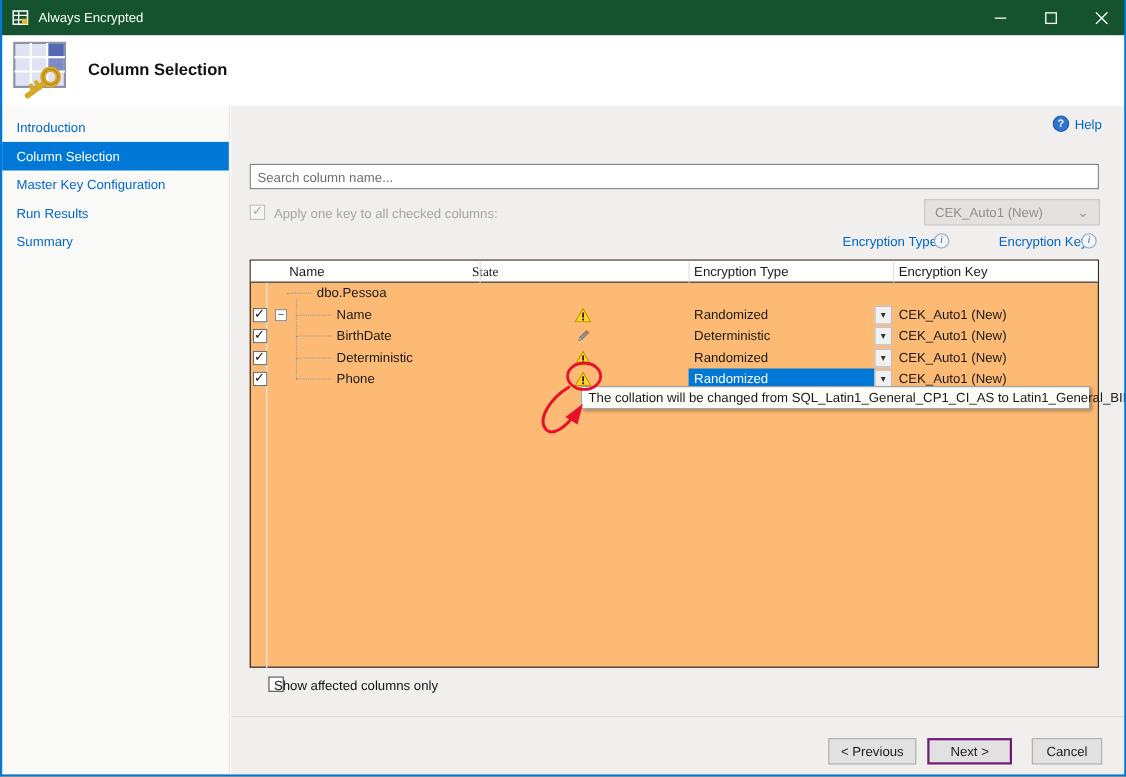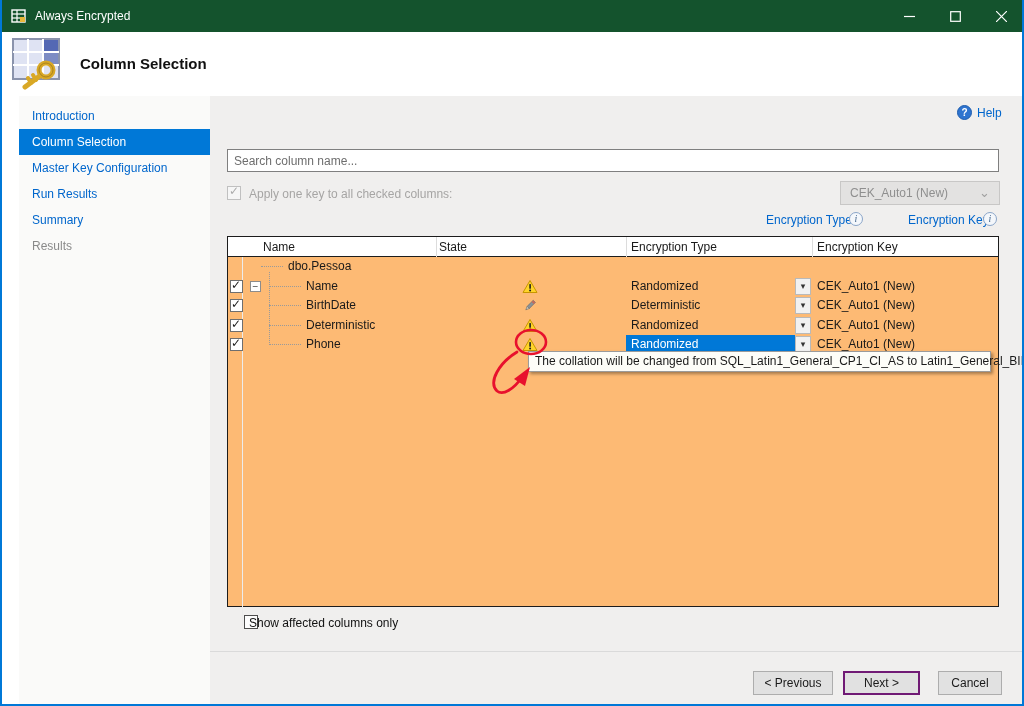--- a/index.html
+++ b/index.html
@@ -19,21 +19,21 @@
   .titlebar .title { position:absolute; left:35px; top:0; line-height:32px; color:#fff; font-size:12px; }
   .win-btn { position:absolute; top:0; width:46px; height:32px; display:flex; align-items:center; justify-content:center; }
   .win-btn.min { right:92px; } .win-btn.max { right:46px; } .win-btn.cls { right:0; }
 
   
   .header { position:absolute; left:2px; top:32px; width:1020px; height:64px; background:#fff; }
   .header .bigicon { position:absolute; left:8px; top:4px; width:58px; height:56px; }
   .header .htitle { position:absolute; left:78px; top:23px; font-size:15px; font-weight:700; color:#111; }
 
   
-  .sidebar { position:absolute; left:2px; top:96px; width:207px; height:608px; background:#fafaf9; border-right:1px solid #e4e3e2; padding-top:7px;margin-left:17px; }
+  .sidebar { position:absolute; left:2px; top:96px; width:207px; height:608px; background:#fafaf9; border-right:1px solid #e4e3e2; padding-top:7px; }
   .nav-item { height:26px; line-height:26px; padding-left:13px; color:#0066cc; cursor:pointer; }
   .nav-item.selected { background:#0078d7; color:#fff; }
   .nav-item.disabled { color:#8a8a8a; }
 
   
   .main { position:absolute; left:210px; top:96px; width:812px; height:555px; background:#f0efee; }
   
   .abs { position:absolute; }
 
   .help { left:957px; top:105px; display:flex; align-items:center; gap:5px; color:#0066cc; cursor:pointer; z-index:5; }
@@ -55,21 +55,21 @@
   .lnk-enctype { left:766px; top:213px; }
   .lnk-enckey { left:908px; top:213px; }
   .info-glyph { display:inline-block; width:14px; height:14px; border-radius:50%; border:1px solid #8aa5c8; background:#f4f7fb; color:#47698f; font-size:10px; font-style:italic; font-family:"Liberation Serif",serif; text-align:center; line-height:12px; }
   .info-a { left:849px; top:212px; } .info-b { left:983px; top:212px; }
 
   
   .grid { left:227px; top:236px; width:772px; height:371px; background:#fdba74; border:1px solid #1c1c1c; z-index:1; }
   .grid-inner { position:relative; width:100%; height:100%; }
   .thead { position:absolute; left:0; top:0; right:0; height:20px; background:#fff; border-bottom:1px solid #1c1c1c; }
   .th { position:absolute; top:0; line-height:20px; color:#1a1a1a; }
-  .th.c1 { left:35px; } .th.c2 { left:211px; } .th.c3 { left:403px; } .th.c4 { left:589px; }
+  .th.c1 { left:35px; } .th.c2 { left:201px;font-family:Liberation Serif, serif; } .th.c3 { left:403px; } .th.c4 { left:589px; }
   .vline { position:absolute; top:0; width:1px; background:#dcdcdc; height:20px; }
   .vline.full { height:369px; background:#ececec; }
 
   .trow { position:absolute; left:0; right:0; height:19.5px; }
   .cell { position:absolute; top:0; line-height:19.5px; white-space:nowrap; }
   .cb { position:absolute; left:2px; top:3px; width:13px; height:13px; border:1px solid #6e6e6e; background:#fff; }
   .cb .check { position:absolute; left:0; top:-3px; font-size:12px; color:#1c1c1c; }
   .state-ic { position:absolute; left:294px; top:2px; width:16px; height:15px; }
   .enctype { left:403px; }
   .enctype.sel { left:398px; width:169px; top:0; bottom:0; background:#0078d7; color:#fff; padding-left:5px; }
@@ -149,21 +149,20 @@
     <div class="htitle">Column Selection</div>
   </div>
 
   
   <div class="sidebar">
     <div class="nav-item">Introduction</div>
     <div class="nav-item selected">Column Selection</div>
     <div class="nav-item">Master Key Configuration</div>
     <div class="nav-item">Run Results</div>
     <div class="nav-item">Summary</div>
-    <div class="nav-item disabled">Results</div>
   </div>
 
   
   <div class="main"></div>
 
   
   <div class="abs help">
     <span class="help-glyph">?</span>
     <span>Help</span>
   </div>

